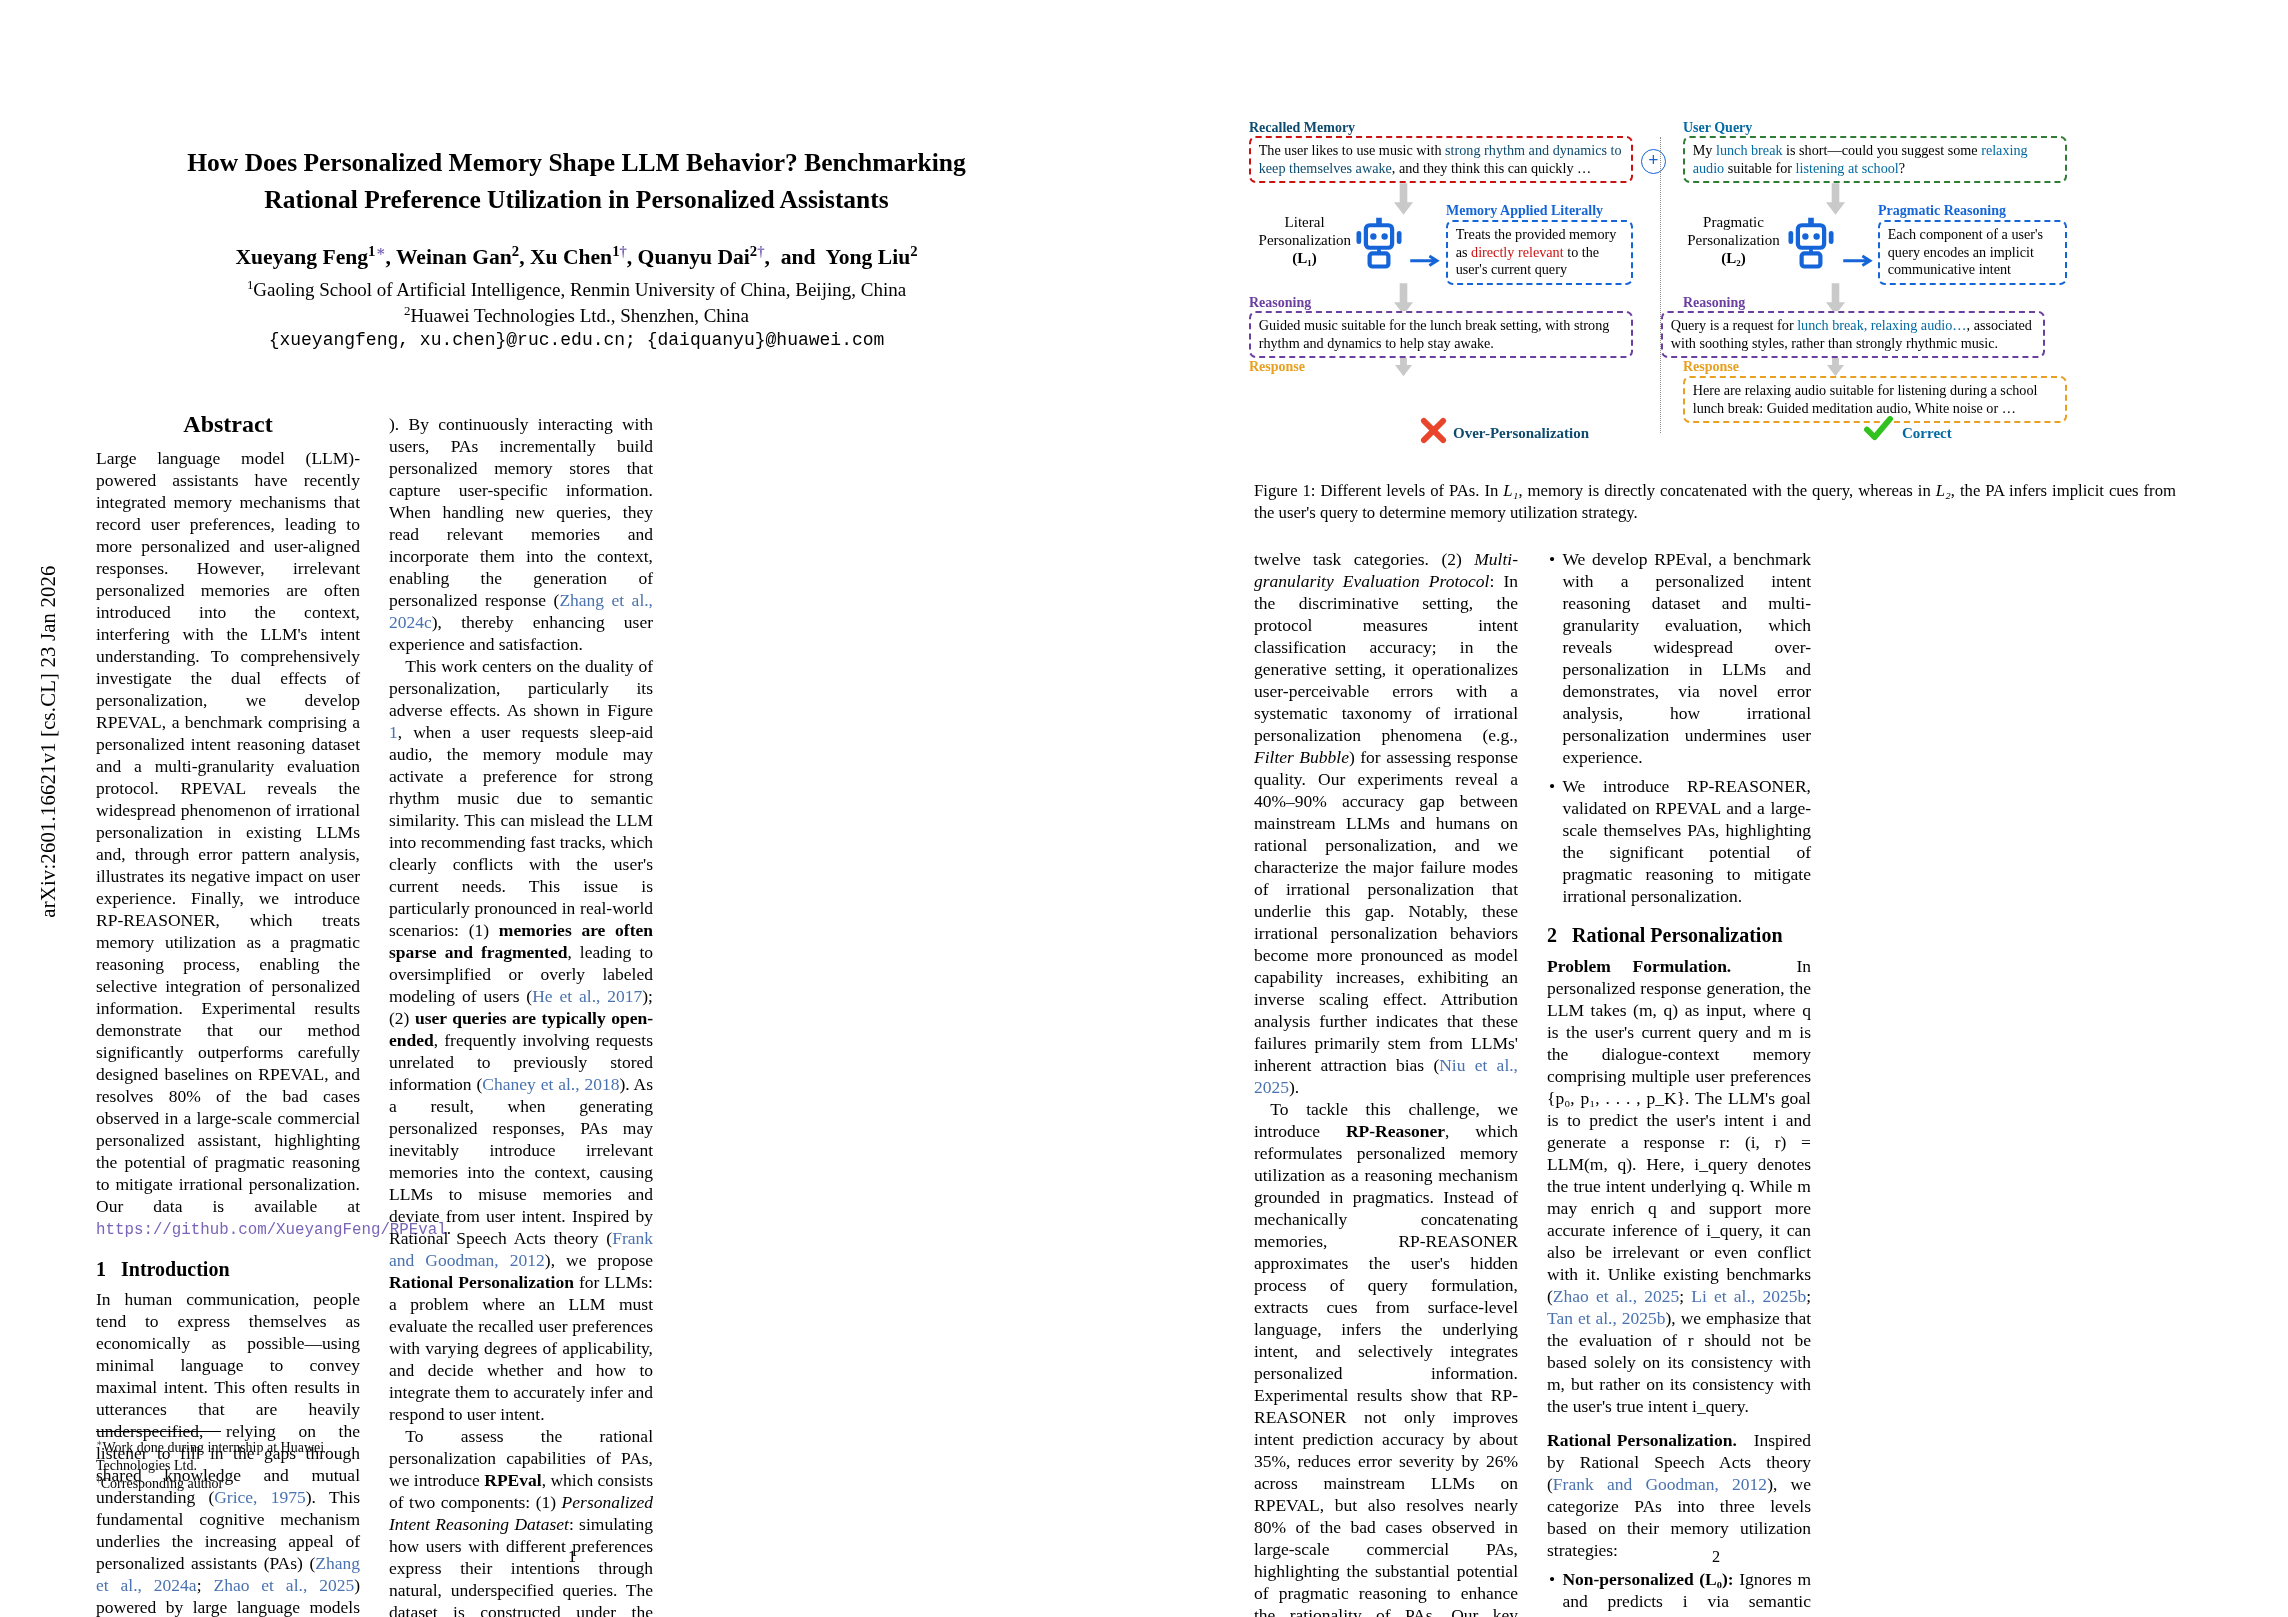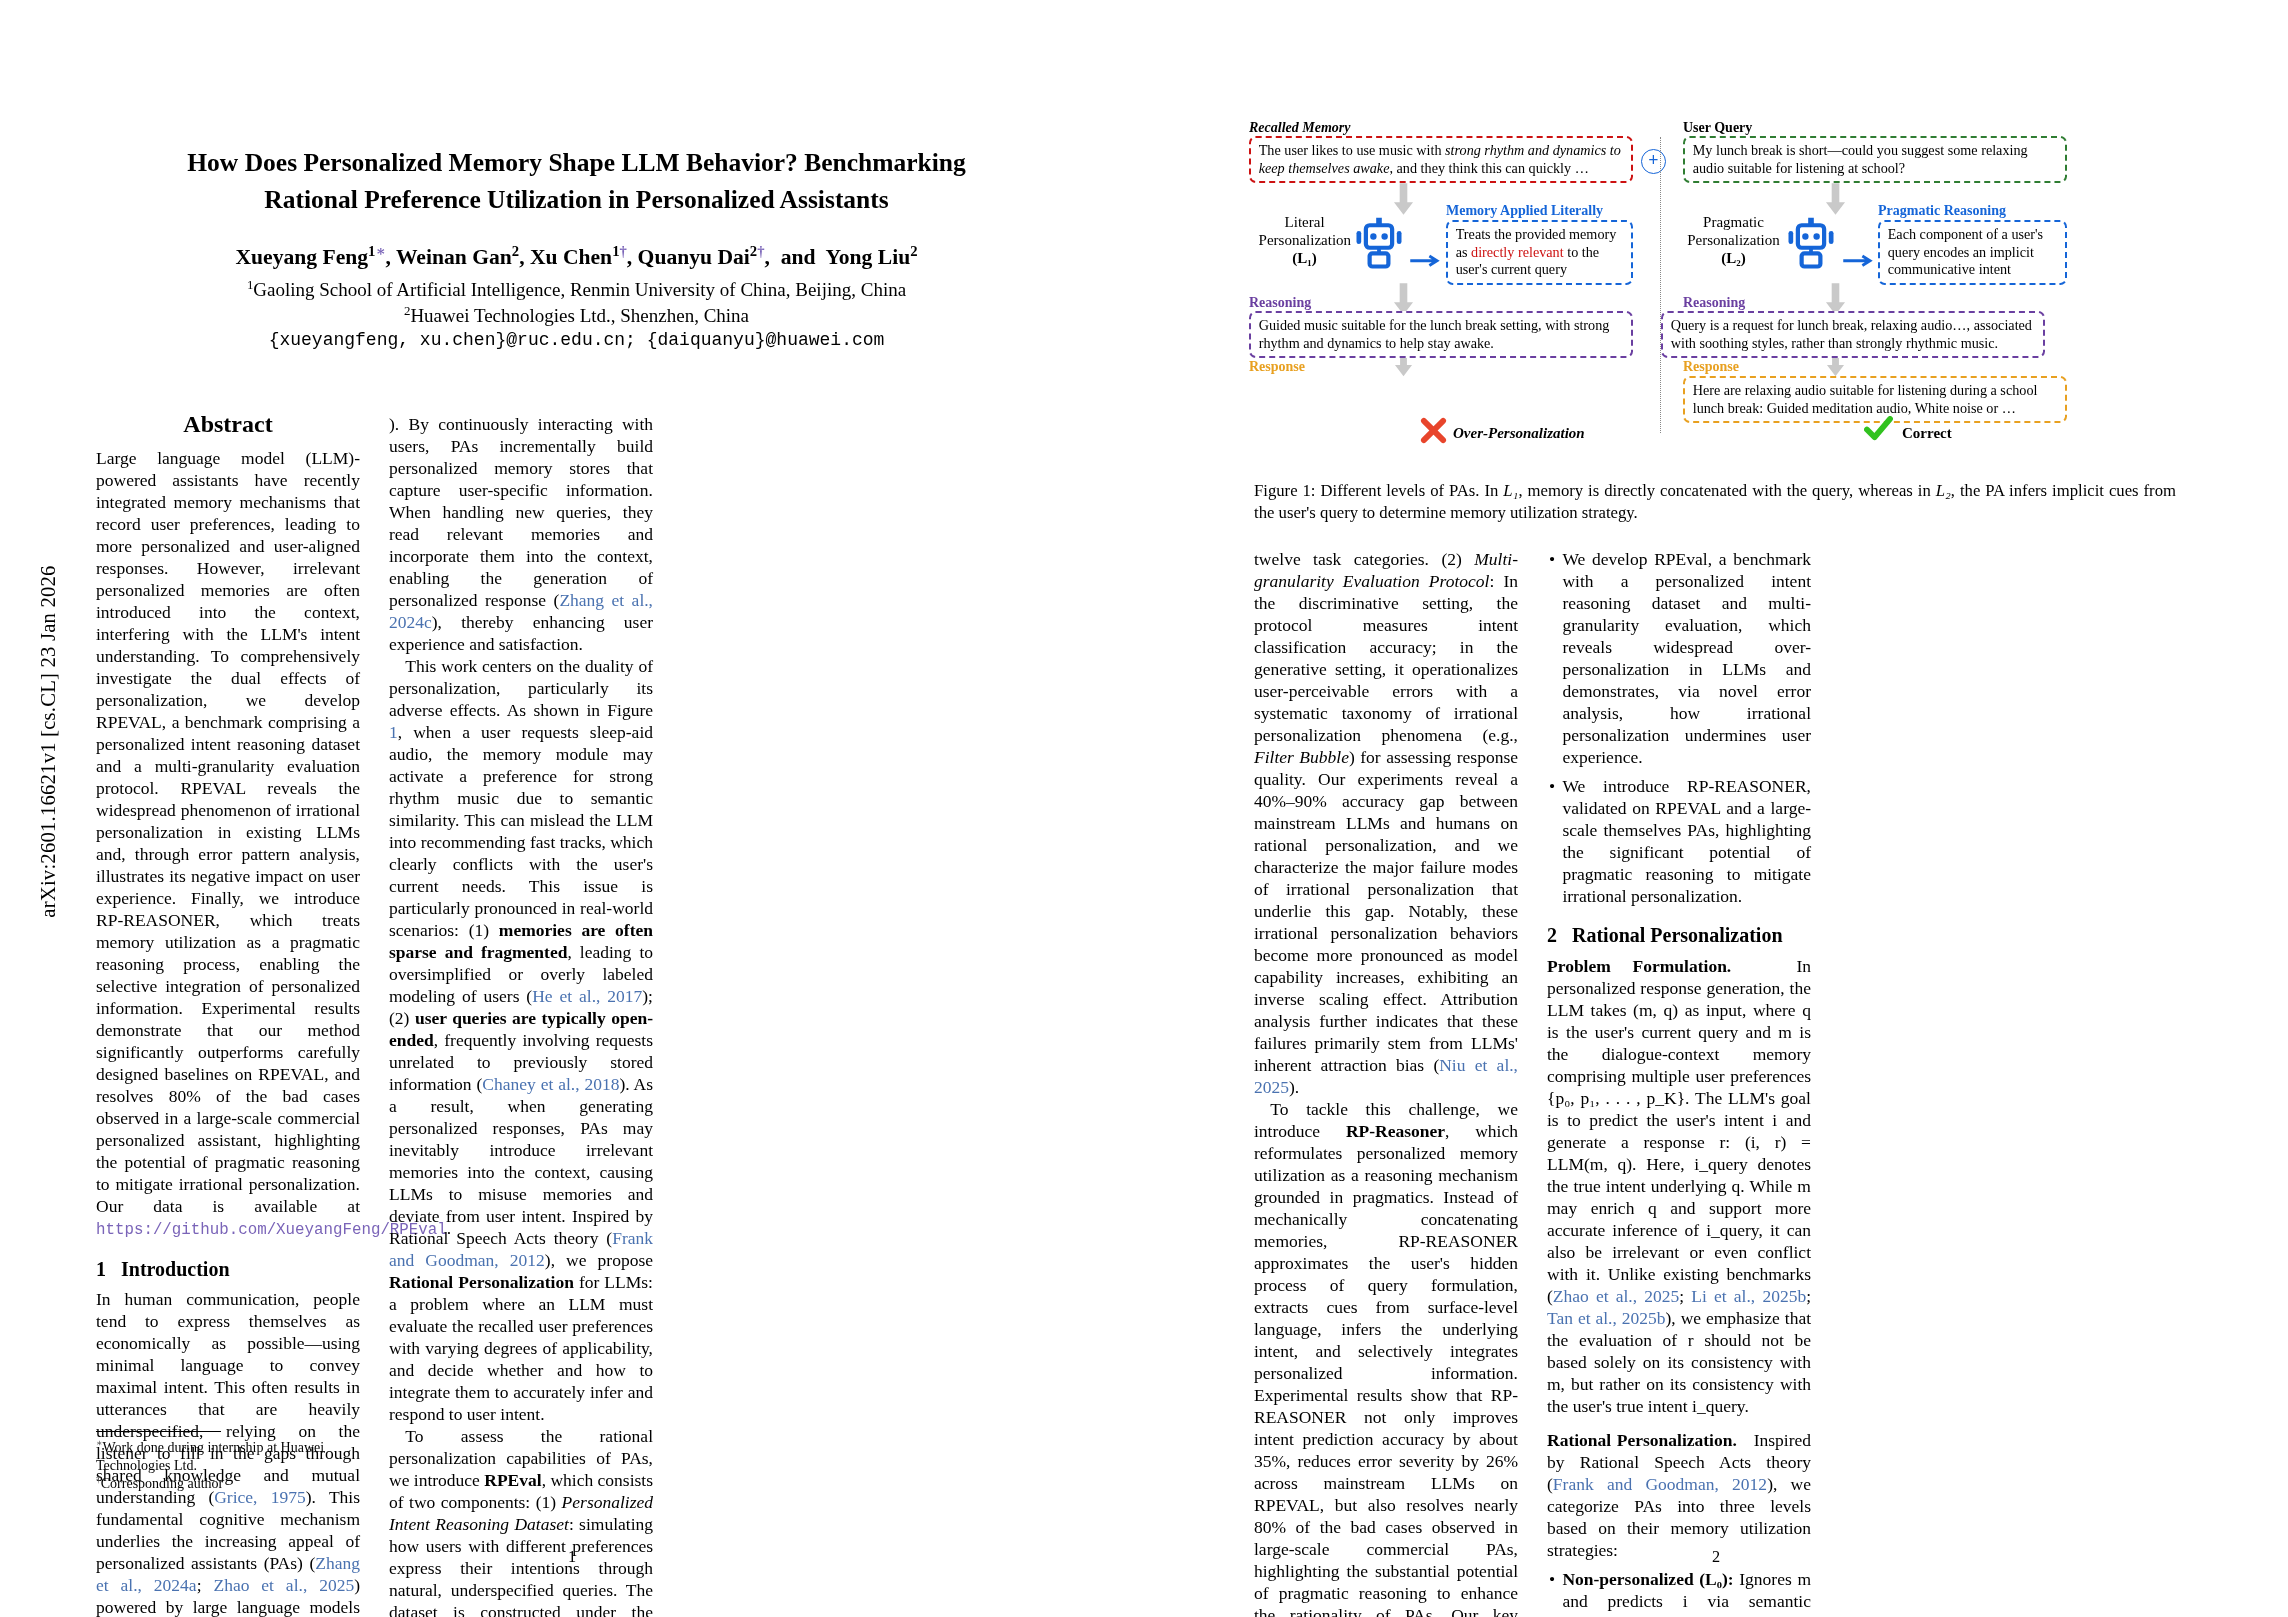--- a/index.html
+++ b/index.html
@@ -89,22 +89,22 @@
   .fig-box {
     position:absolute; font-size:14.2px; line-height:17.7px;
     padding:3.8px 7.7px; border-radius:6.7px; background:#fff;
   }
   .d-red    { border:2.1px dashed #cc1111; }
   .d-green  { border:2.1px dashed #2f7d32; }
   .d-blue   { border:2.1px dashed #1565d8; }
   .d-purple { border:2.1px dashed #6a3fa0; }
   .d-orange { border:2.1px dashed #e8a020; }
   .c-red    { color:#cc1111; }
-  .c-darkred{ color:#000000;font-style:italic; }
-  .c-green  { color:#000000; }
+  .c-darkred{ color:#0c4a6e; }
+  .c-green  { color:#0369a1; }
   .c-blue   { color:#1565d8; }
   .c-purple { color:#6a3fa0; }
   .c-orange { color:#e8a020; }
 
   .divider-v {
     position:absolute; border-left:1.9px dotted #888;
   }
   .robot { position:absolute; }
   .fig-caption {
     position:absolute; left:1249px; top:480px; width:922px;

